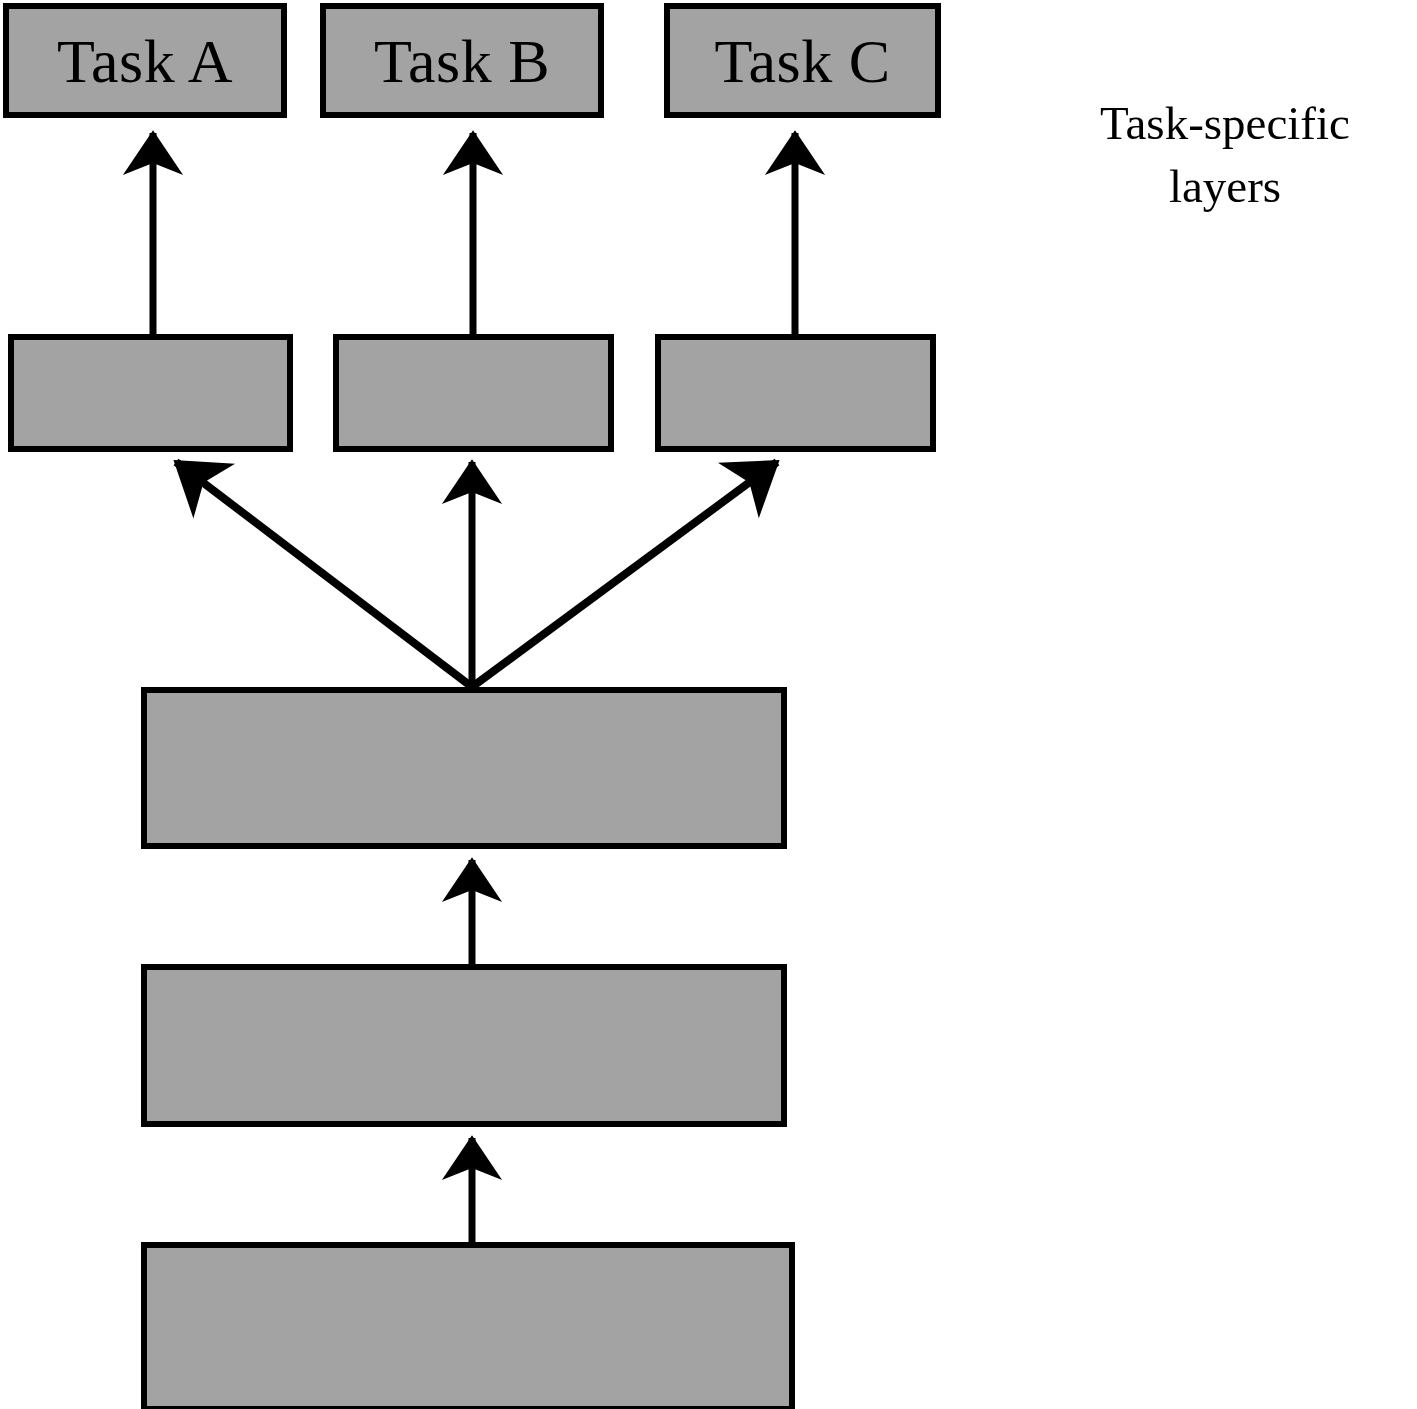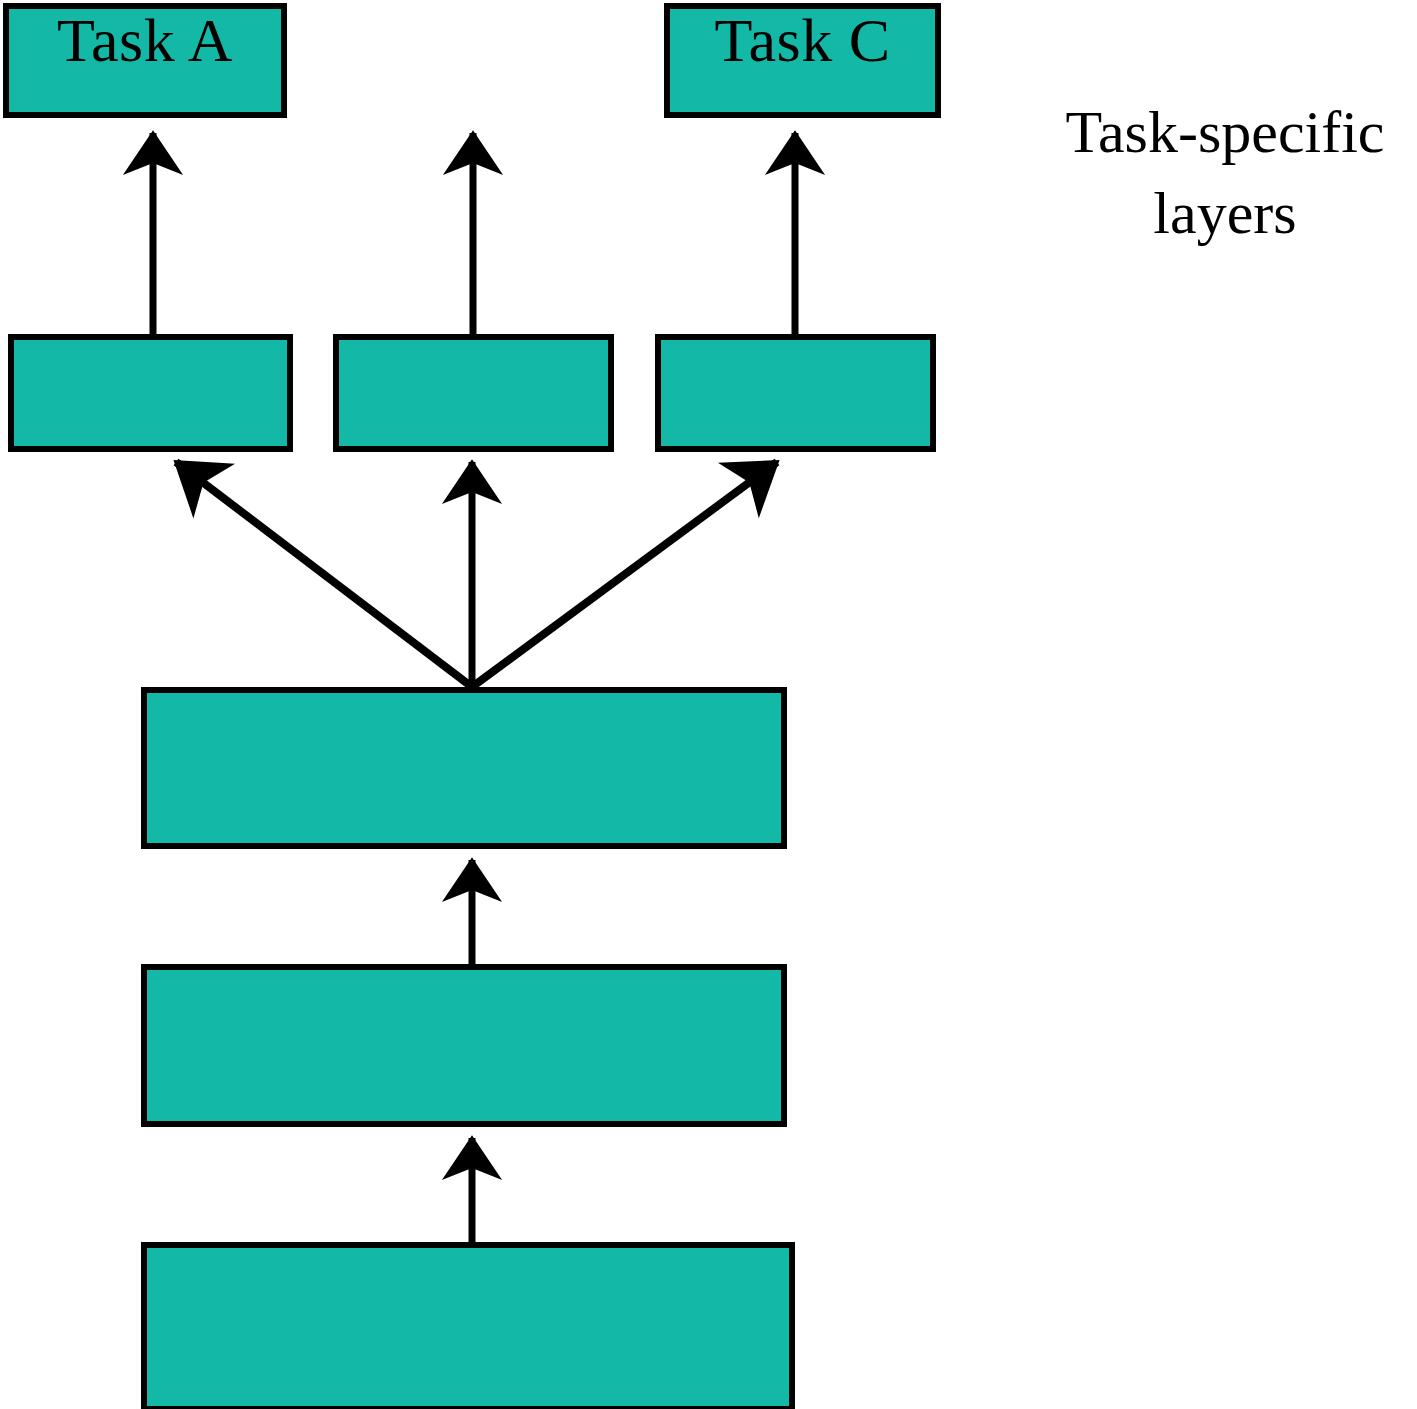--- a/index.html
+++ b/index.html
@@ -19,36 +19,36 @@
     position: absolute;
     left: 0;
     top: 0;
     width: 1417px;
     height: 1409px;
   }
   .node-box {
     position: absolute;
     box-sizing: border-box;
     border: 6px solid #000000;
-    background: #14b8a6;
+    background: #a3a3a3;
     display: flex;
-    align-items: flex-start;
+    align-items: center;
     justify-content: center;
   }
   .node-label {
     font-size: 62px;
     line-height: 1;
     color: #000000;
     white-space: nowrap;
     letter-spacing: 0.5px;
   }
   .side-label {
     position: absolute;
     color: #000000;
-    font-size: 60px;
+    font-size: 47px;
     line-height: 1.35;
     text-align: center;
     white-space: pre-line;
   }
 </style>
 </head>
 <body>
 
 <div id="page">
 
@@ -67,20 +67,23 @@
     <line x1="472" y1="687" x2="472" y2="462" stroke="#000000" stroke-width="7" marker-end="url(#arrowhead)"></line>
     <line x1="472" y1="687" x2="777" y2="462" stroke="#000000" stroke-width="8" marker-end="url(#arrowhead)"></line>
 
     <line x1="472" y1="964" x2="472" y2="860" stroke="#000000" stroke-width="7" marker-end="url(#arrowhead)"></line>
     <line x1="472" y1="1242" x2="472" y2="1138" stroke="#000000" stroke-width="7" marker-end="url(#arrowhead)"></line>
   </svg>
 
   <div class="node-box" style="left:3px; top:3px; width:284px; height:115px;">
     <span class="node-label">Task A</span>
   </div>
+  <div class="node-box" style="left:320px; top:3px; width:284px; height:115px;">
+    <span class="node-label">Task B</span>
+  </div>
   <div class="node-box" style="left:664px; top:3px; width:277px; height:115px;">
     <span class="node-label">Task C</span>
   </div>
 
   <div class="node-box" style="left:8px; top:334px; width:285px; height:118px;">
     <span class="node-label"></span>
   </div>
   <div class="node-box" style="left:333px; top:334px; width:281px; height:118px;">
     <span class="node-label"></span>
   </div>

